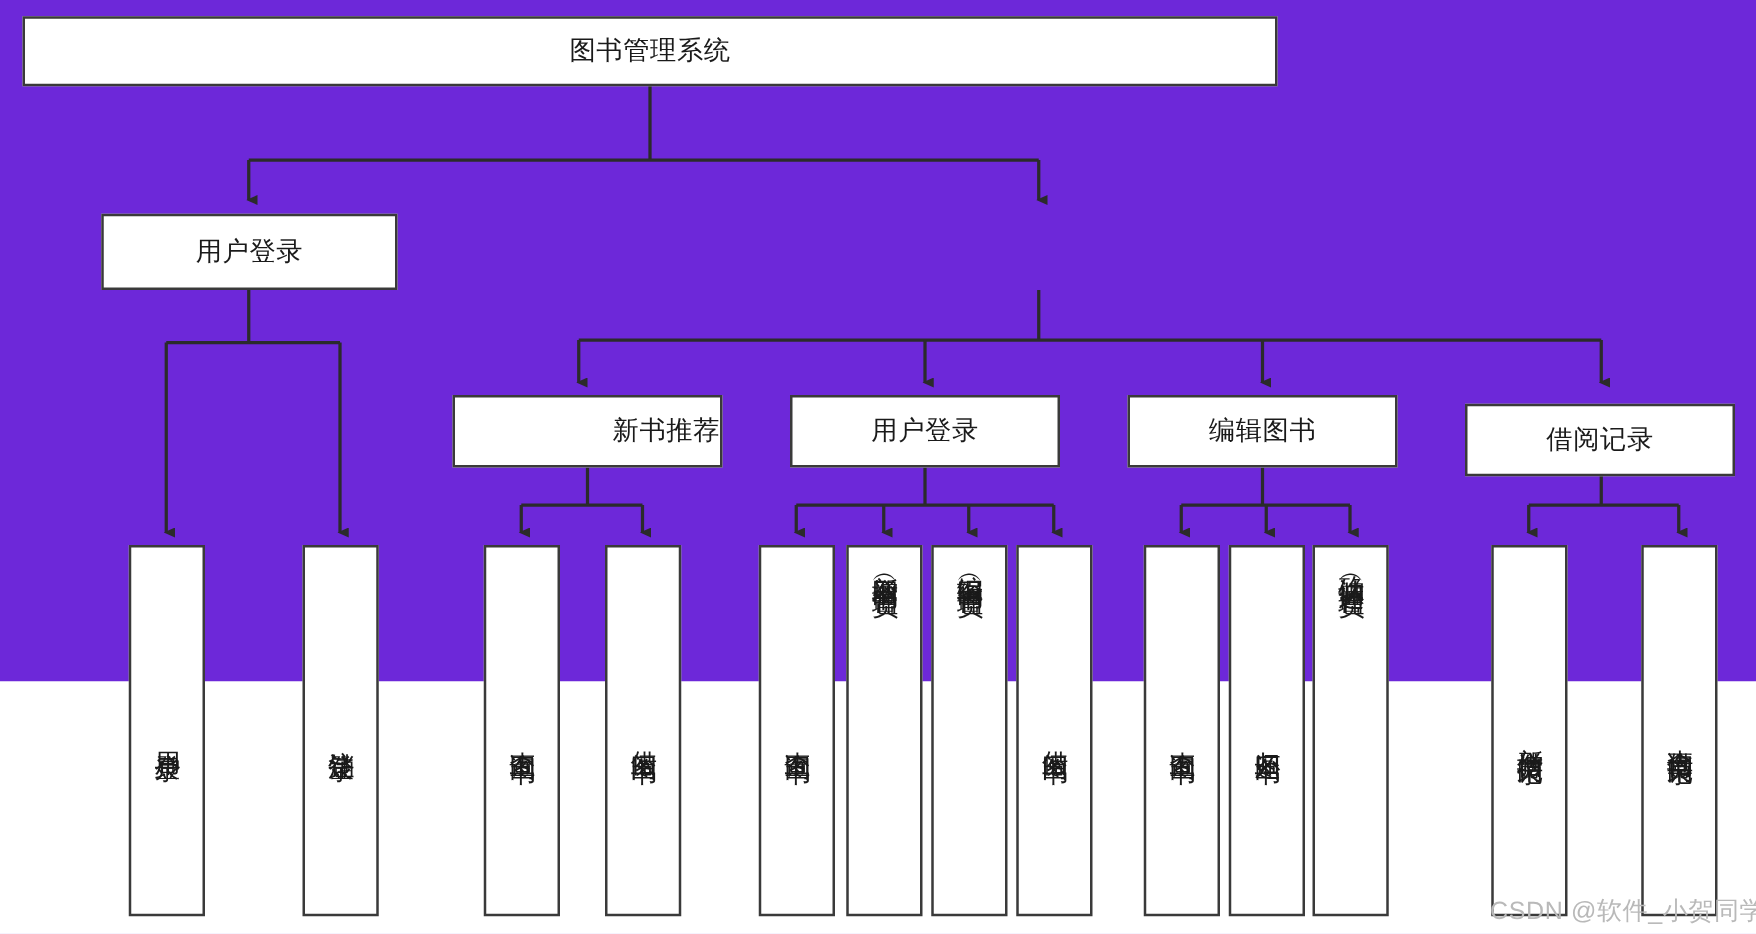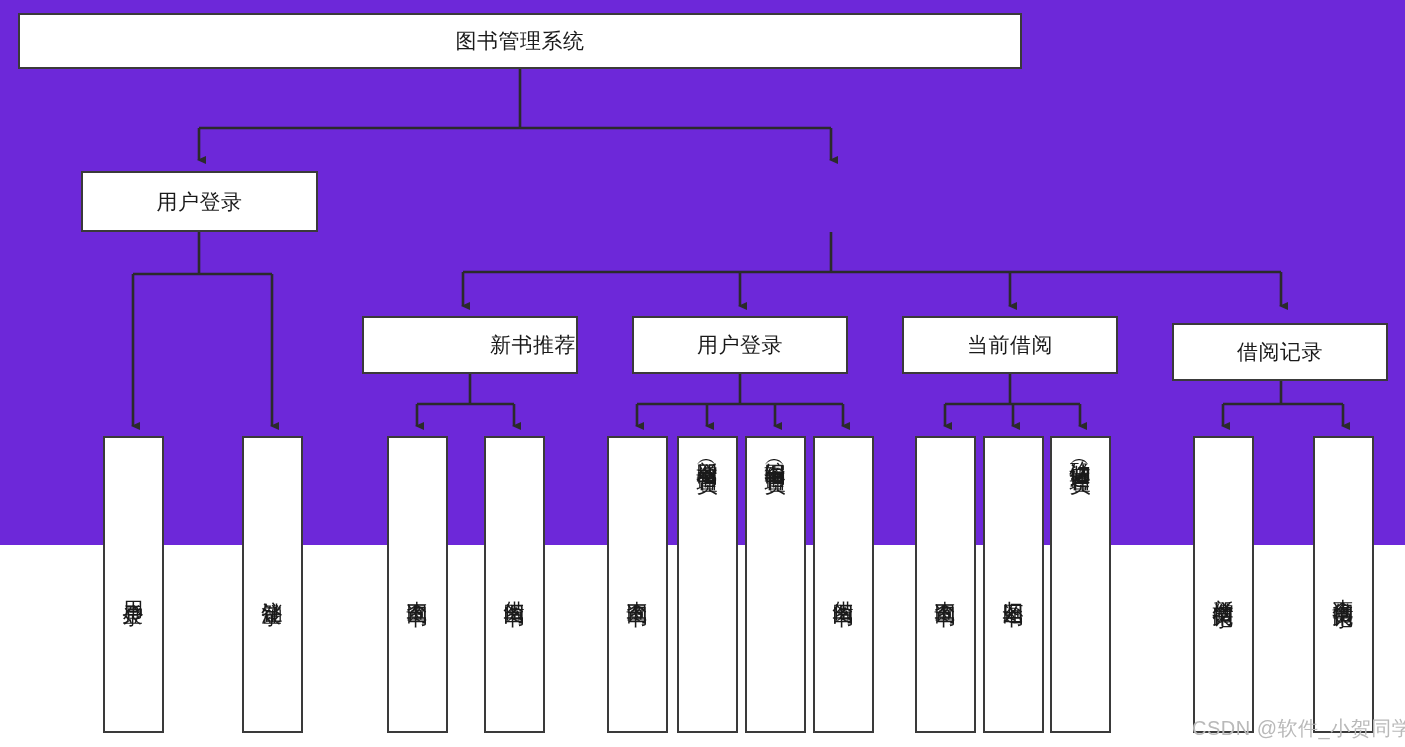--- a/index.html
+++ b/index.html
@@ -133,21 +133,21 @@
     <span class="label">用户登录</span>
   </div>
 
   <div class="node horiz" style="left:362px; top:316px; width:216px; height:58px;justify-content:flex-end;">
     <span class="label">新书推荐</span>
   </div>
   <div class="node horiz" style="left:632px; top:316px; width:216px; height:58px;">
     <span class="label">用户登录</span>
   </div>
   <div class="node horiz" style="left:902px; top:316px; width:216px; height:58px;">
-    <span class="label">当前借阅</span>
+    <span class="label">编辑图书</span>
   </div>
   <div class="node horiz" style="left:1172px; top:323px; width:216px; height:58px;">
     <span class="label">借阅记录</span>
   </div>
 
   <div class="node vert" style="left:103px; top:436px; width:61px; height:297px; align-items:center;">
     <span class="label">用户登录</span>
   </div>
   <div class="node vert" style="left:242px; top:436px; width:61px; height:297px; align-items:center;">
     <span class="label">注销登录</span>

